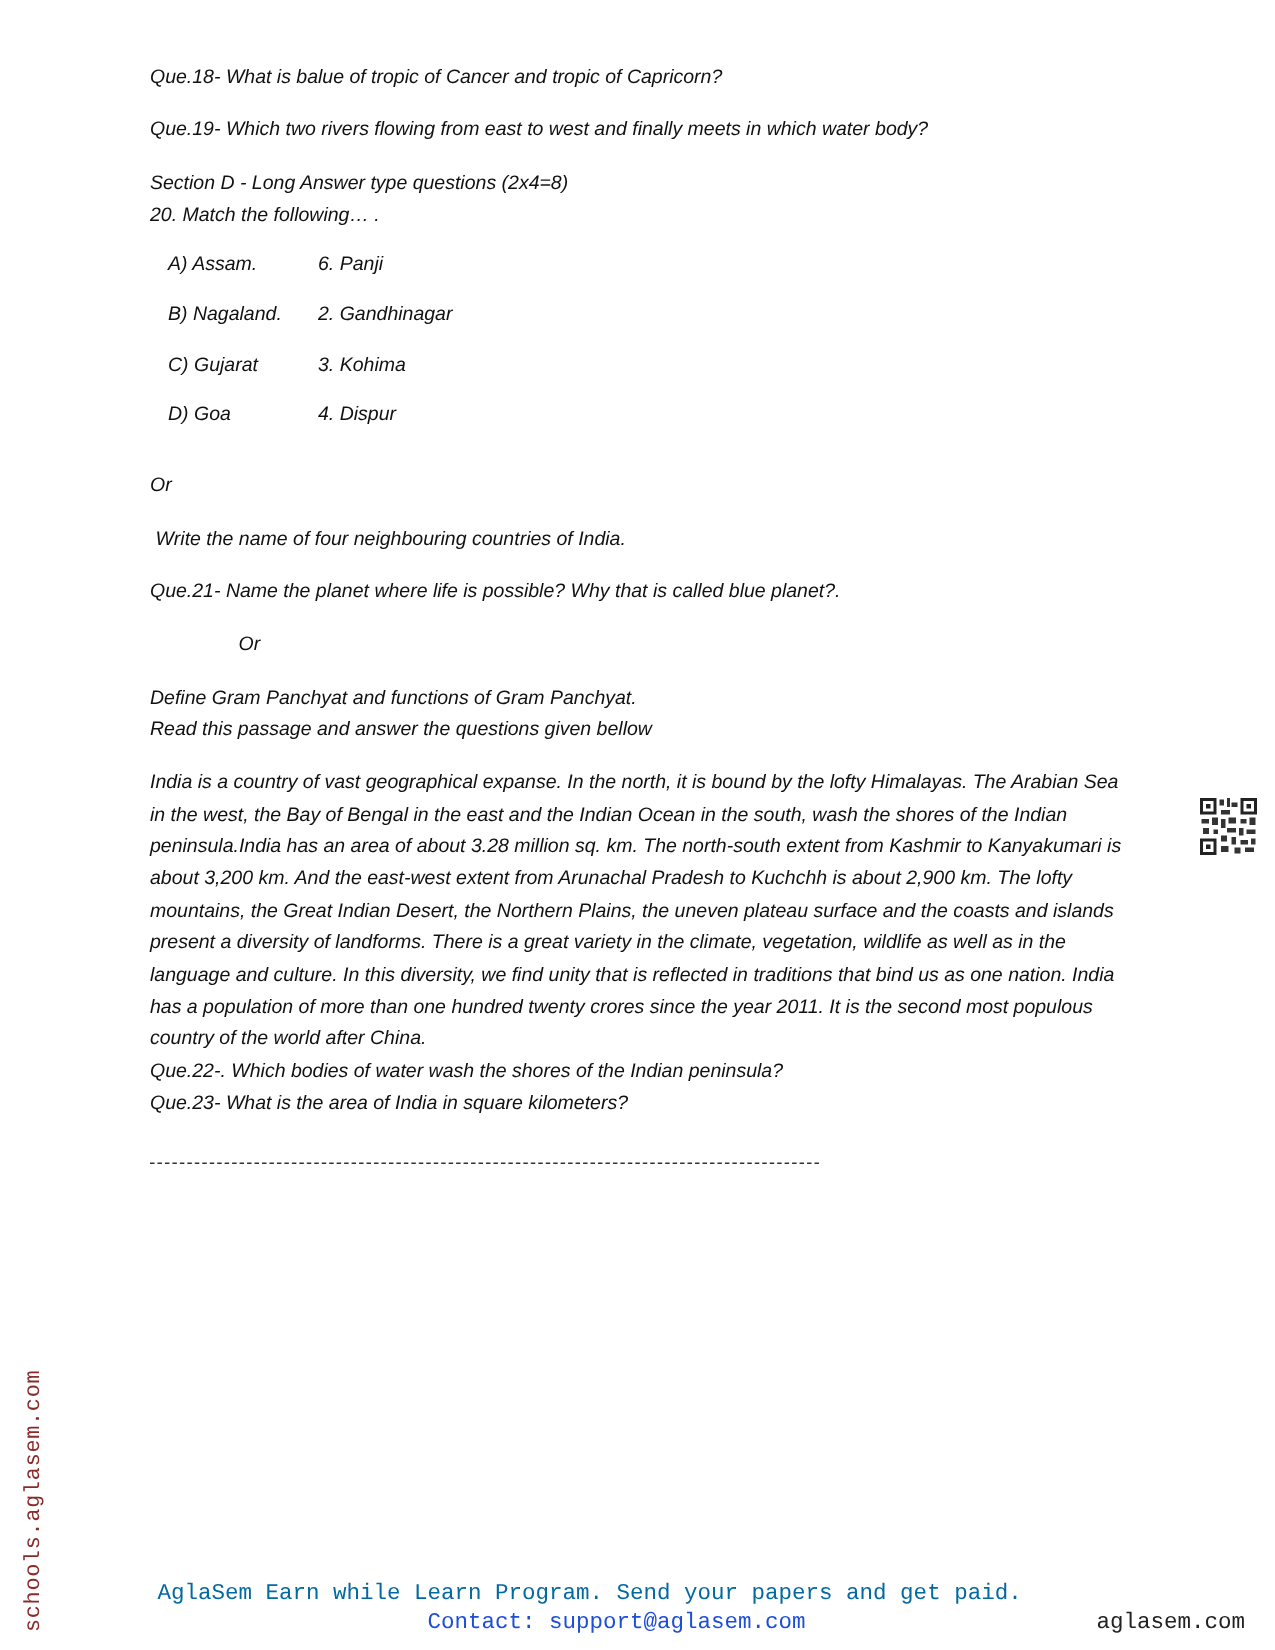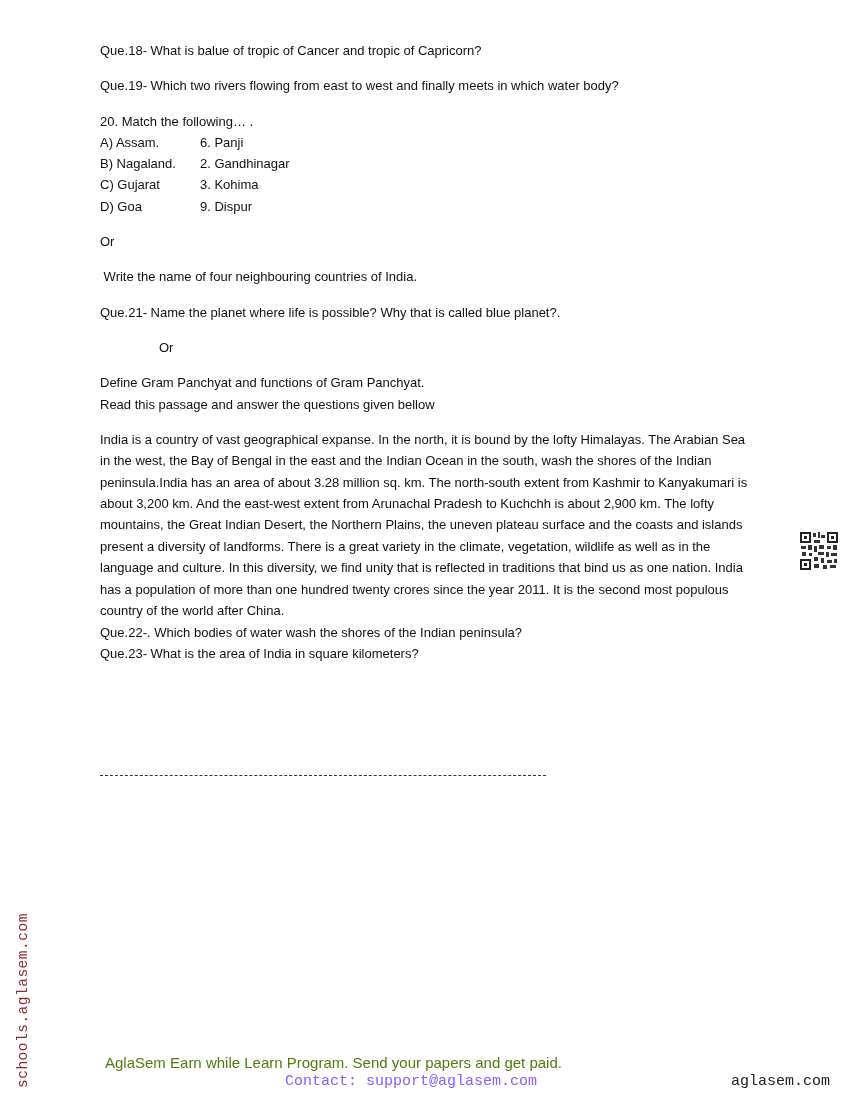--- a/index.html
+++ b/index.html
@@ -2,82 +2,83 @@
 <html><head>
   <meta charset="utf-8">
   <style>
     html, body { margin: 0; padding: 0; background: #ffffff; }
     body {
       width: 850px; height: 1100px; position: relative; overflow: hidden;
       font-family: "Liberation Sans", sans-serif; color: #111;
     }
     .page-content {
       position: absolute; left: 100px; top: 40px; width: 650px;
-      font-size: 13px; line-height: 21.3px;
+      font-size: 13px; line-height: 21.3px; font-style: italic;
     }
     .line { white-space: pre; margin: 0; }
     .gap { height: 14px; }
     .passage { white-space: normal; margin: 0; line-height: 21.4px; }
-    .match-row { display: flex; margin: 0; }
+    .match-row { display: flex; margin: 12px; }
     .match-left { width: 100px; }
     .indent-or { padding-left: 59px; }
     .divider-line {
       position: absolute; left: 100px; top: 775px; width: 446px; height: 0;
       border-top: 1px dashed #333;
     }
     .qr {
       position: absolute; left: 799px; top: 531px; width: 40px; height: 40px;
     }
     .side-watermark {
       position: absolute; left: 15px; top: 1088px;
       transform-origin: left top; transform: rotate(-90deg);
       font-family: "Liberation Mono", monospace; font-size: 14.5px;
       color: #8b2a2a; letter-spacing: 0.5px; white-space: nowrap;
     }
     .footer-line1 {
       position: absolute; left: 105px; top: 1054px;
-      font-family: Liberation Sans, sans-serif; font-size: 15px; color: #4d7c0f;
+      font-family: Liberation Mono, monospace; font-size: 15px; color: #0369a1;
       white-space: pre;
     }
     .footer-line2 {
       position: absolute; left: 285px; top: 1073px;
-      font-family: "Liberation Mono", monospace; font-size: 15px; color: #8b5cf6;
+      font-family: "Liberation Mono", monospace; font-size: 15px; color: #1d4ed8;
       white-space: pre;
     }
     .footer-site {
       position: absolute; left: 731px; top: 1073px;
       font-family: "Liberation Mono", monospace; font-size: 15px; color: #222;
       white-space: pre;
     }
   </style>
 </head>
 <body>
 
 <div class="page-content">
   <p class="line">Que.18- What is balue of tropic of Cancer and tropic of Capricorn?</p>
   <div class="gap"></div>
   <p class="line">Que.19- Which two rivers flowing from east to west and finally meets in which water body?</p>
   <div class="gap"></div>
+  <p class="line">Section D - Long Answer type questions (2x4=8)</p>
   <p class="line">20. Match the following… .</p>
   <div>
     <div class="match-row">
       <span class="match-left">A) Assam.</span>
       <span>6. Panji</span>
     </div>
     <div class="match-row">
       <span class="match-left">B) Nagaland.</span>
       <span>2. Gandhinagar</span>
     </div>
     <div class="match-row">
       <span class="match-left">C) Gujarat</span>
       <span>3. Kohima</span>
     </div>
     <div class="match-row">
       <span class="match-left">D) Goa</span>
-      <span>9. Dispur</span>
+      <span>4. Dispur</span>
     </div>
   </div>
   <div class="gap"></div>
   <p class="line">Or</p>
   <div class="gap"></div>
   <p class="line"> Write the name of four neighbouring countries of India.</p>
   <div class="gap"></div>
   <p class="line">Que.21- Name the planet where life is possible? Why that is called blue planet?.</p>
   <div class="gap"></div>
   <p class="line indent-or">Or</p>

